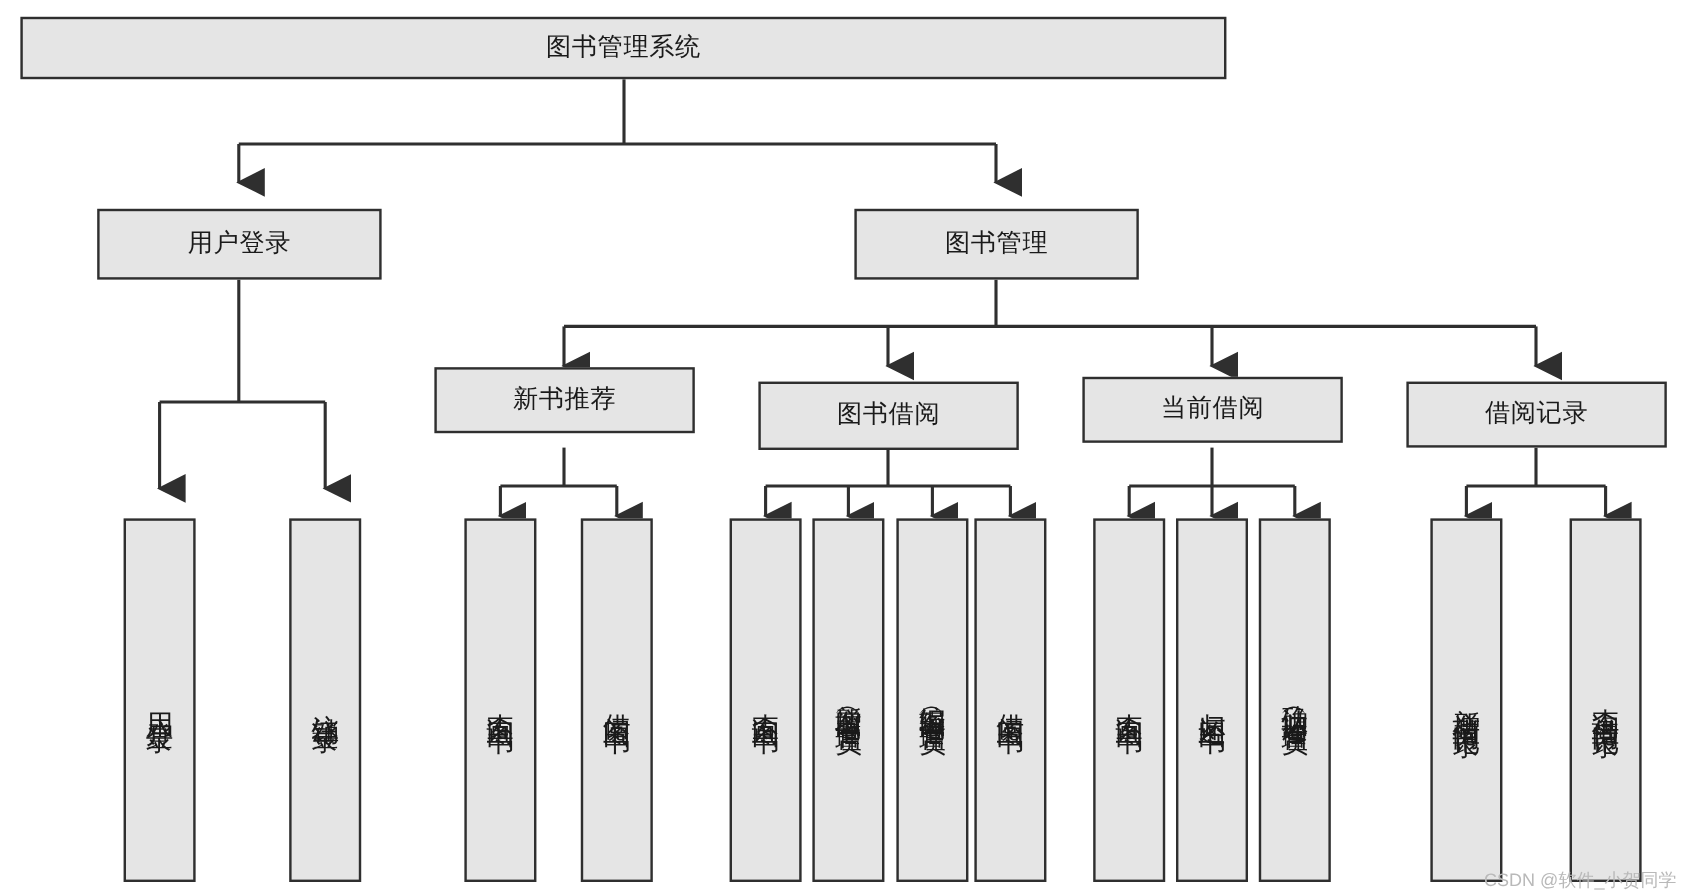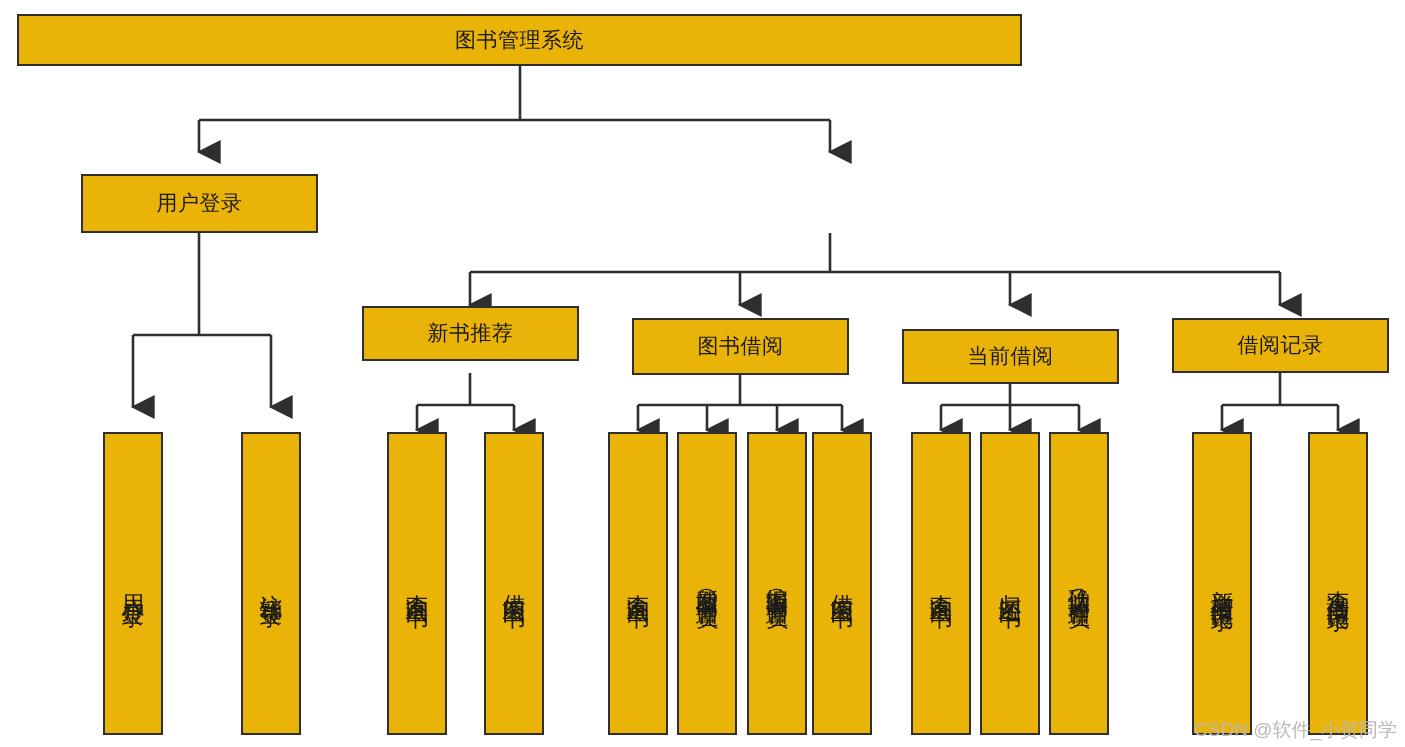--- a/index.html
+++ b/index.html
@@ -22,21 +22,21 @@
     position: absolute;
     left: 0;
     top: 0;
     width: 1405px;
     height: 747px;
     pointer-events: none;
   }
   .node {
     position: absolute;
     box-sizing: border-box;
-    background: #eab308;
+    background: #e5e5e5;
     border: 2px solid #2f2f2f;
     display: flex;
     align-items: center;
     justify-content: center;
     color: #1a1a1a;
     z-index: 2;
   }
   .node .label {
     display: block;
     text-align: center;
@@ -60,21 +60,21 @@
     line-height: 1;
   }
   .node.vert.tall .label {
     letter-spacing: 3px;
     font-size: 22px;
   }
   .watermark {
     position: absolute;
     right: 8px;
     bottom: 4px;
-    font-size: 19px;
+    font-size: 15px;
     color: #b9b9b9;
     z-index: 5;
     white-space: nowrap;
     font-family: "Liberation Sans", "DejaVu Sans", sans-serif;
     margin-left: 19px;
   }
 </style>
 </head>
 <body>
 
@@ -131,30 +131,33 @@
   </svg>
 
   <div class="node horiz" style="left:17px; top:14px; width:1005px; height:52px;">
     <span class="label">图书管理系统</span>
   </div>
 
   <div class="node horiz" style="left:81px; top:174px; width:237px; height:59px;">
     <span class="label">用户登录</span>
   </div>
 
+  <div class="node horiz" style="left:712px; top:174px; width:237px; height:59px;">
+    <span class="label">图书管理</span>
+  </div>
 
   <div class="node horiz" style="left:362px; top:306px; width:217px; height:55px;">
     <span class="label">新书推荐</span>
   </div>
 
   <div class="node horiz" style="left:632px; top:318px; width:217px; height:57px;">
     <span class="label">图书借阅</span>
   </div>
 
-  <div class="node horiz" style="left:902px; top:329px; width:217px; height:55px;">
+  <div class="node horiz" style="left:902px; top:314px; width:217px; height:55px;">
     <span class="label">当前借阅</span>
   </div>
 
   <div class="node horiz" style="left:1172px; top:318px; width:217px; height:55px;justify-content:center;">
     <span class="label">借阅记录</span>
   </div>
 
   <div class="node vert" style="left:103px; top:432px; width:60px; height:303px;">
     <span class="label">用户登录</span>
   </div>

